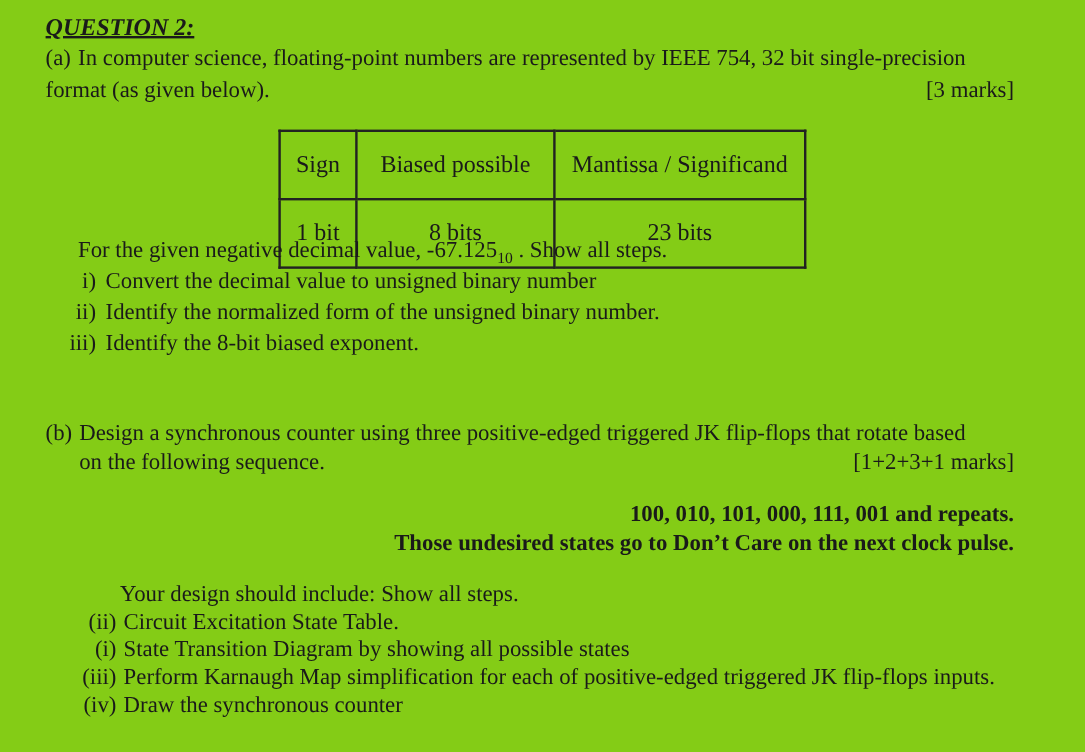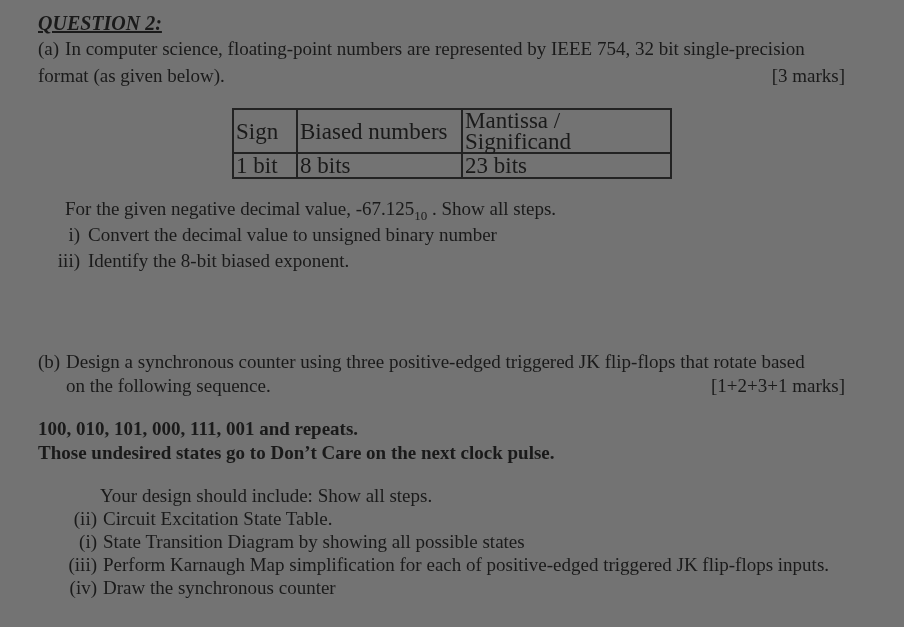--- a/index.html
+++ b/index.html
@@ -4,21 +4,21 @@
 <style>
   html, body {
     margin: 0;
     padding: 0;
     background: #ffffff;
   }
   .page {
     position: relative;
     width: 904px;
     height: 627px;
-    background: #737373;
+    background: #84cc16;
     color: #1a1a1a;
     font-family: "Liberation Serif", "DejaVu Serif", serif;
     font-size: 19px;
     overflow: hidden;
   }
   .line {
     position: absolute;
     line-height: 26px;
     white-space: nowrap;
   }
@@ -45,25 +45,25 @@
   }
   table.spec {
     position: absolute;
     left: 232px;
     top: 108px;
     border-collapse: collapse;
     table-layout: fixed;
   }
   table.spec td {
     border: 2px solid #222222;
-    text-align: left;
+    text-align: center;
     vertical-align: middle;
     height: 23px;
-    padding: 0 2px;
-    font-size: 23px;
+    padding: 16px 2px;
+    font-size: 20px;
     line-height: 21px;
   }
   .col-sign { width: 58px; }
   .col-exp  { width: 159px; }
   .col-man  { width: 203px; }
   sub.ss {
     font-size: 13px;
     line-height: 0;
   }
   .list {
@@ -77,21 +77,21 @@
   .num {
     display: inline-block;
     text-align: right;
   }
   .list-a .num { width: 26px; margin-right: 8px; }
   .list-b .num { width: 35px; margin-right: 6px; }
   .centered-bold {
     position: absolute;
     left: 38px;
     right: 59px;
-    text-align: left;
+    text-align: right;
     font-weight: bold;
     line-height: 26px;
     white-space: nowrap;
   }
 </style>
 </head>
 <body>
 
 <div class="page">
 
@@ -100,38 +100,41 @@
   <div class="line" style="left:38px; top:36px;">
     <span class="label-a">(a)</span><span>In computer science, floating-point numbers are represented by IEEE 754, 32 bit single-precision</span>
   </div>
   <div class="line" style="left:38px; top:63px;">format (as given below).</div>
   <div class="marks" style="top:63px;">[3 marks]</div>
 
   <table class="spec">
     <tbody>
       <tr>
         <td class="col-sign">Sign</td>
-        <td class="col-exp">Biased numbers</td>
+        <td class="col-exp">Biased possible</td>
         <td class="col-man">Mantissa / Significand</td>
       </tr>
       <tr>
         <td>1 bit</td>
         <td>8 bits</td>
         <td>23 bits</td>
       </tr>
     </tbody>
   </table>
 
   <div class="line" style="left:65px; top:196px;">
     <span>For the given negative decimal value, -67.125</span><sub class="ss">10</sub><span> . Show all steps.</span>
   </div>
 
   <div class="list list-a" style="left:54px; top:222px;">
     <div class="row">
       <span class="num">i)</span><span>Convert the decimal value to unsigned binary number</span>
+    </div>
+    <div class="row">
+      <span class="num">ii)</span><span>Identify the normalized form of the unsigned binary number.</span>
     </div>
     <div class="row">
       <span class="num">iii)</span><span>Identify the 8-bit biased exponent.</span>
     </div>
   </div>
 
   <div class="line" style="left:66px; top:373px;">on the following sequence.</div>
   <div class="line" style="left:38px; top:349px;">
     <span class="label-b">(b)</span><span>Design a synchronous counter using three positive-edged triggered JK flip-flops that rotate based</span>
   </div>

